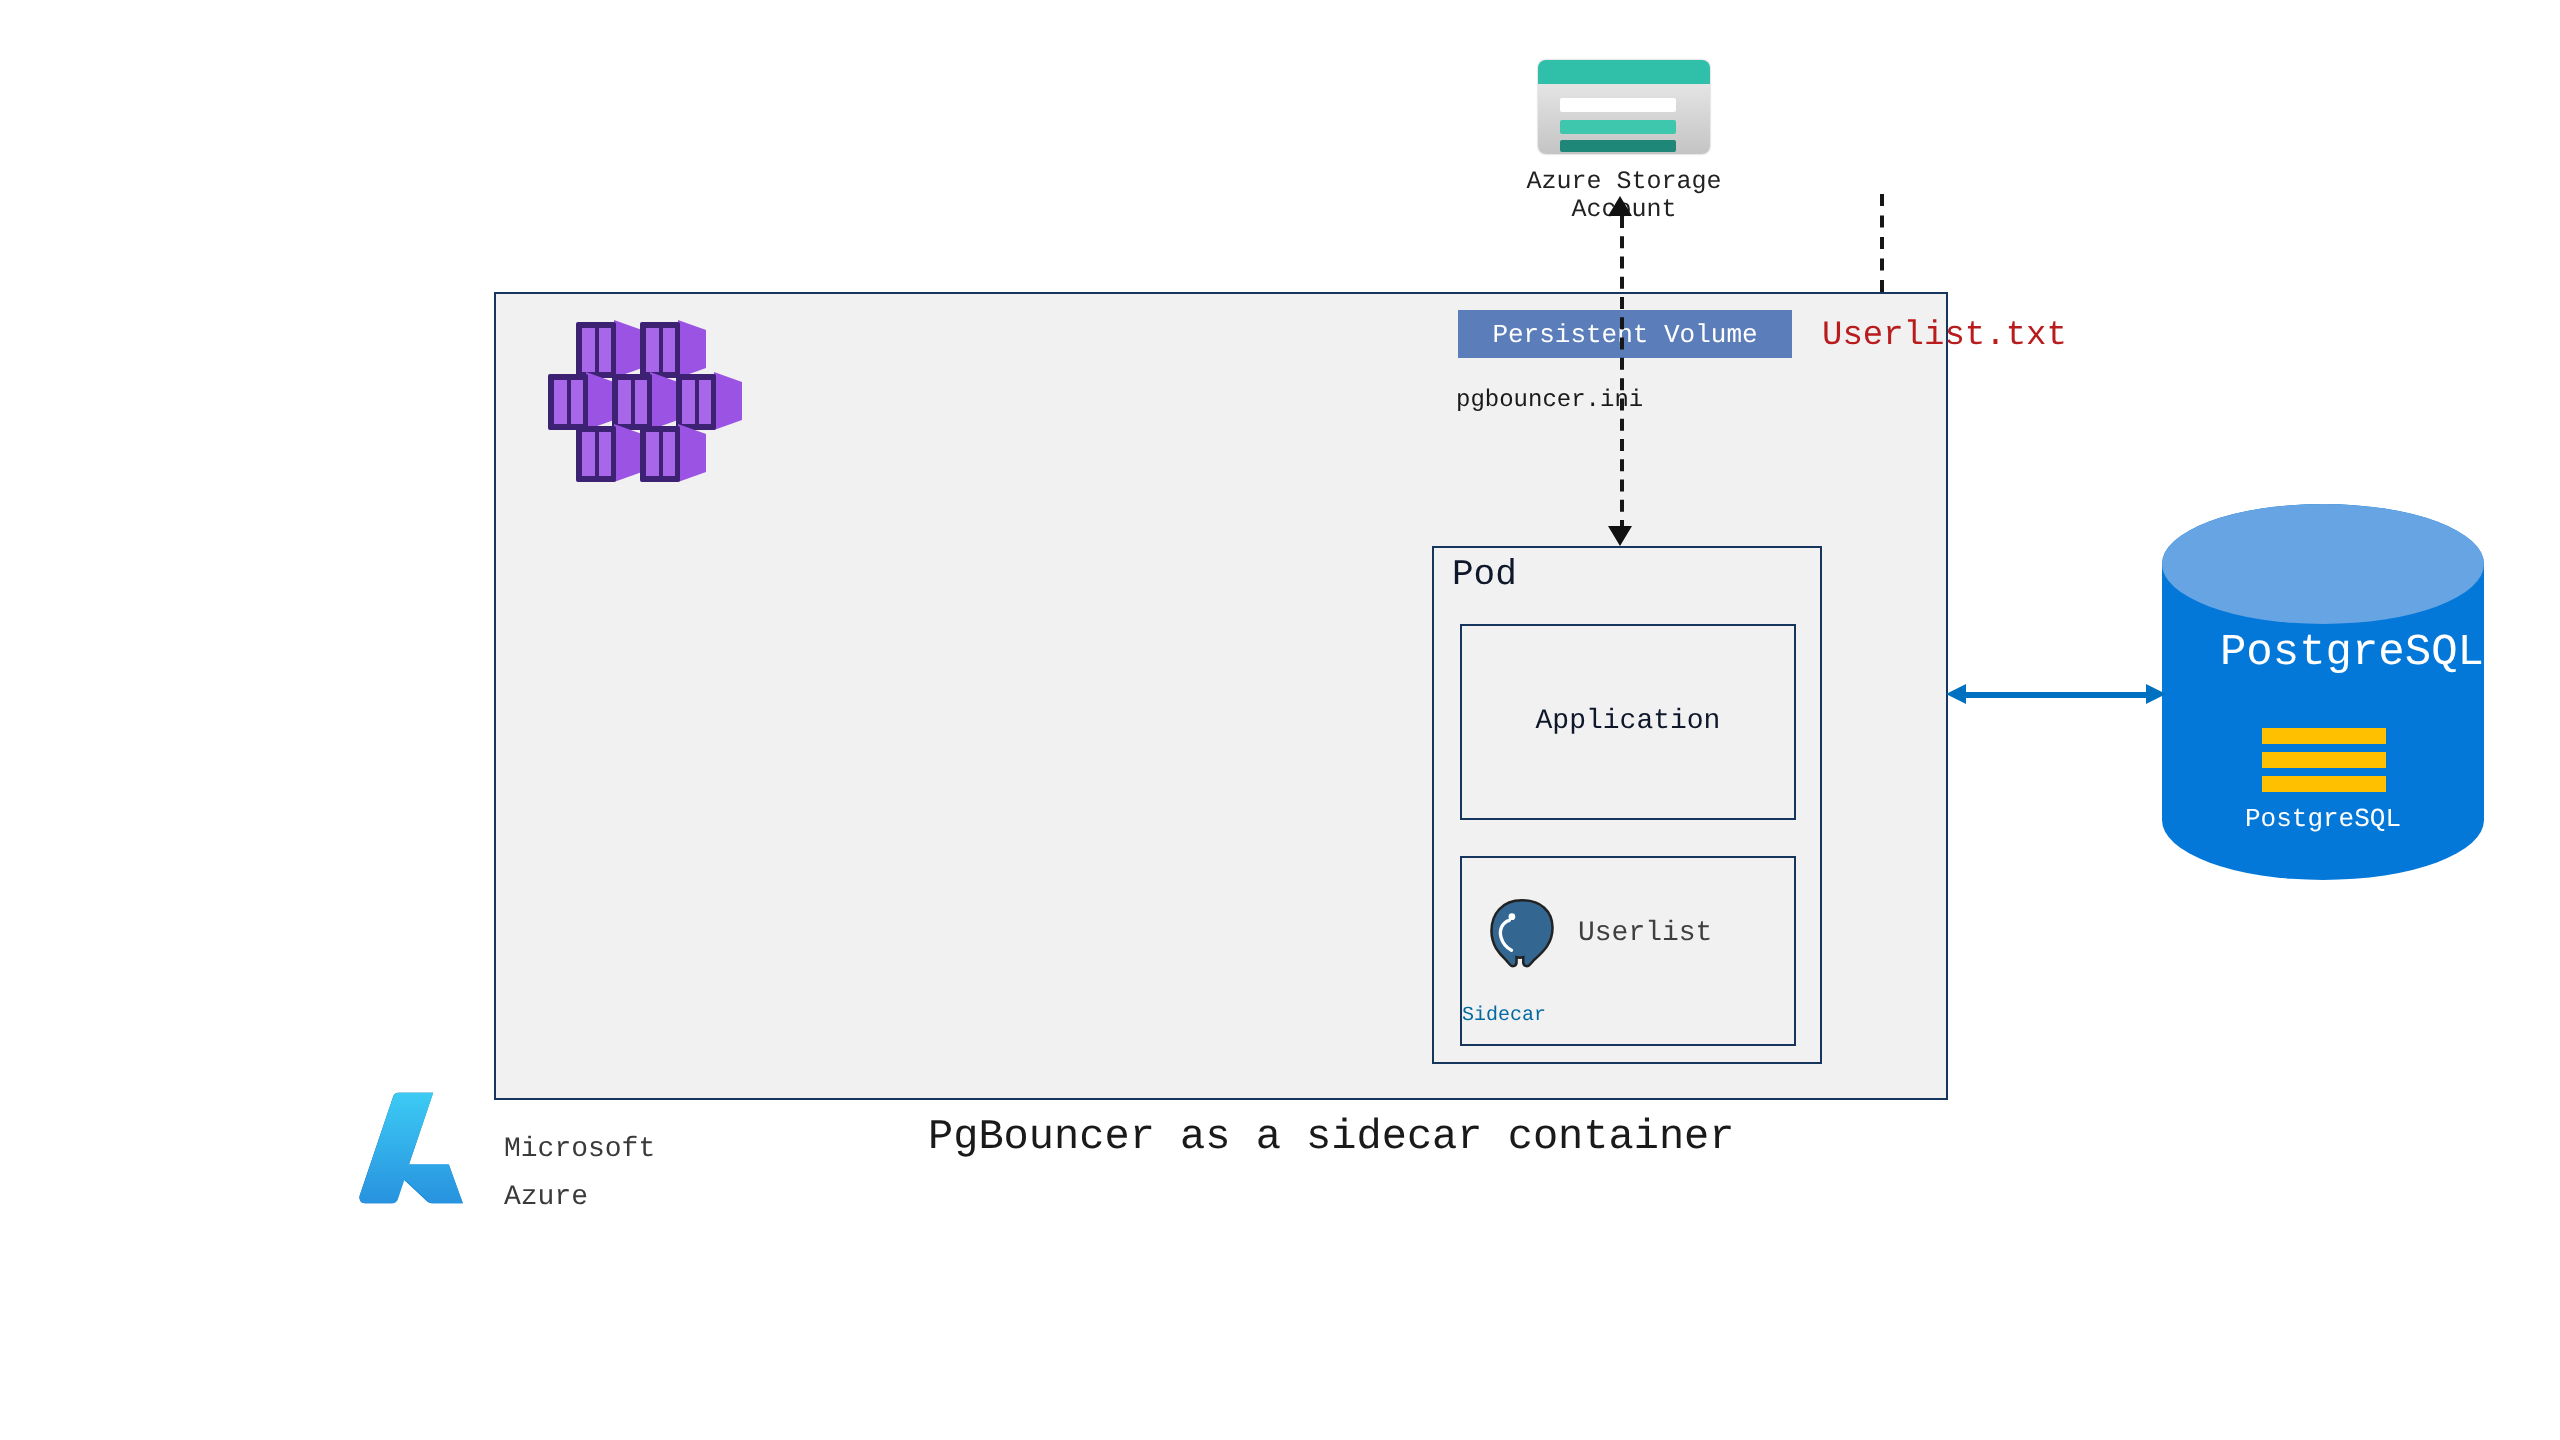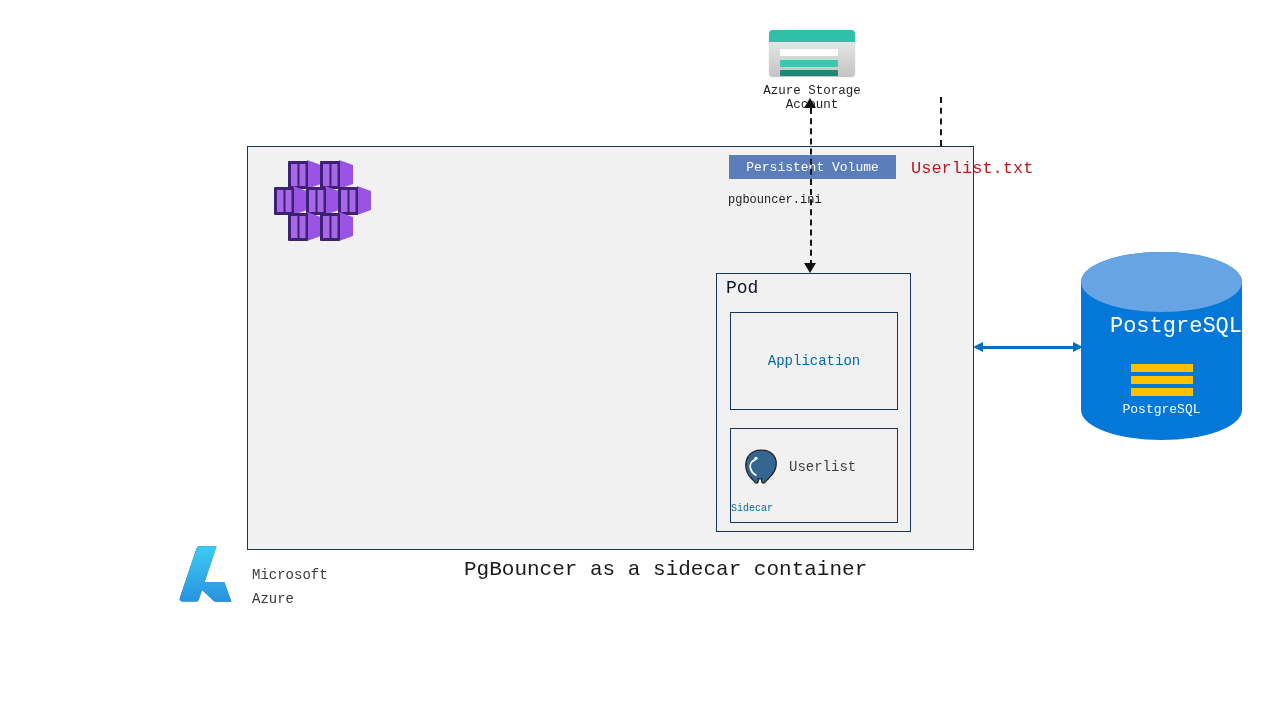--- a/index.html
+++ b/index.html
@@ -4,21 +4,21 @@
 <style>
   html,body{margin:0;padding:0;background:#fff;}
   .canvas{position:relative;width:1280px;height:720px;background:#ffffff;overflow:hidden;
           font-family:Liberation Mono, monospace;color:#222;margin-left:44px;}
   .abs{position:absolute;}
 
   
   .main-box{left:203px;top:146px;width:725px;height:402px;background:#f1f1f2;border:1px solid #17365d;z-index:1;}
   .pod-box{left:672px;top:273px;width:193px;height:257px;border:1.5px solid #17365d;z-index:2;}
   .pod-label{left:682px;top:278px;font-size:18px;color:#0f172a;z-index:3;}
-  .app-box{left:686px;top:312px;width:166px;height:96px;border:1px solid #17365d;display:flex;align-items:center;justify-content:center;font-size:14px;color:#0369a1;z-index:3;}
+  .app-box{left:686px;top:312px;width:166px;height:96px;border:1px solid #17365d;display:flex;align-items:center;justify-content:center;font-size:14px;color:#0f172a;z-index:3;}
   .sidecar-box{left:686px;top:428px;width:166px;height:93px;border:1px solid #17365d;z-index:3;}
   .sidecar-row{position:absolute;left:10px;top:18px;display:flex;align-items:center;gap:8px;}
   .sidecar-name{font-size:14px;color:#3f3f3f;}
   .sidecar-role{position:absolute;left:0;right:0;bottom:8px;text-align:left;font-size:10px;color:#0369a1;}
 
   .pv-box{left:685px;top:155px;width:167px;height:24px;background:#5b7db9;z-index:2;
           display:flex;align-items:center;justify-content:center;color:#fff;font-size:13px;}
   .userlist-label{left:867px;top:159px;font-size:17px;color:#b91c1c;z-index:3;}
   .pgini-label{left:684px;top:193px;font-size:12px;color:#1a1a1a;z-index:3;}
 

